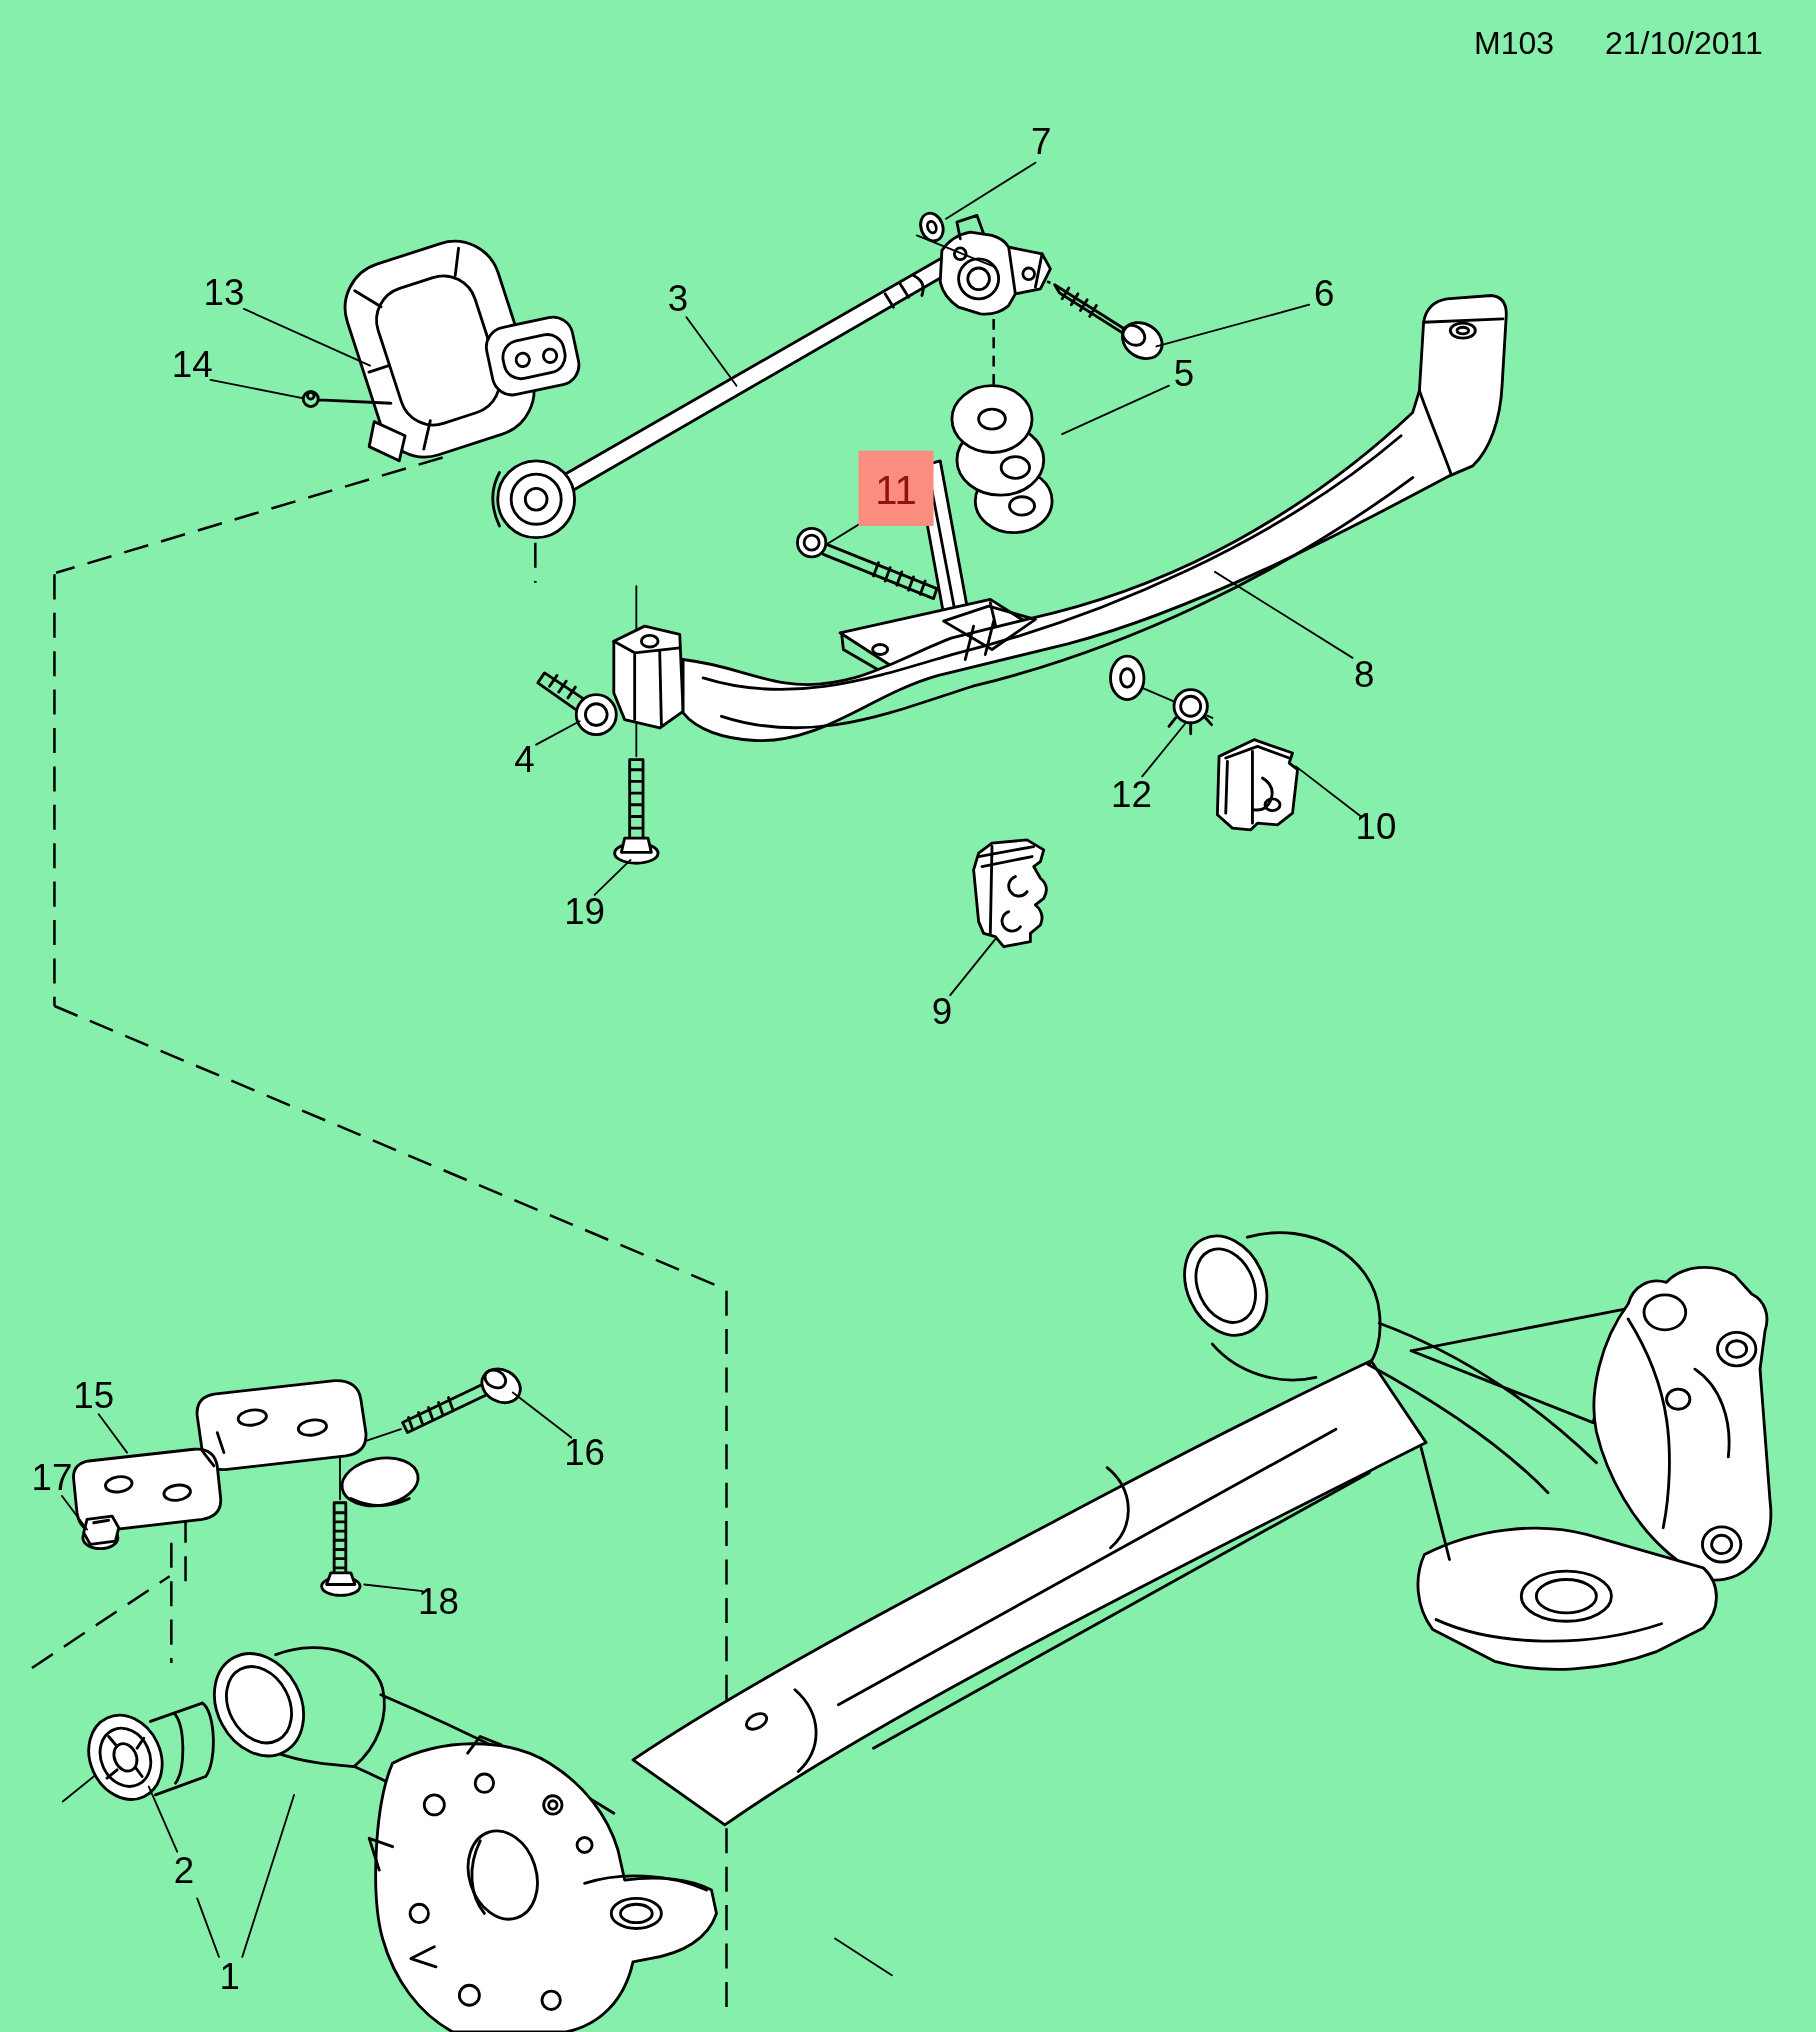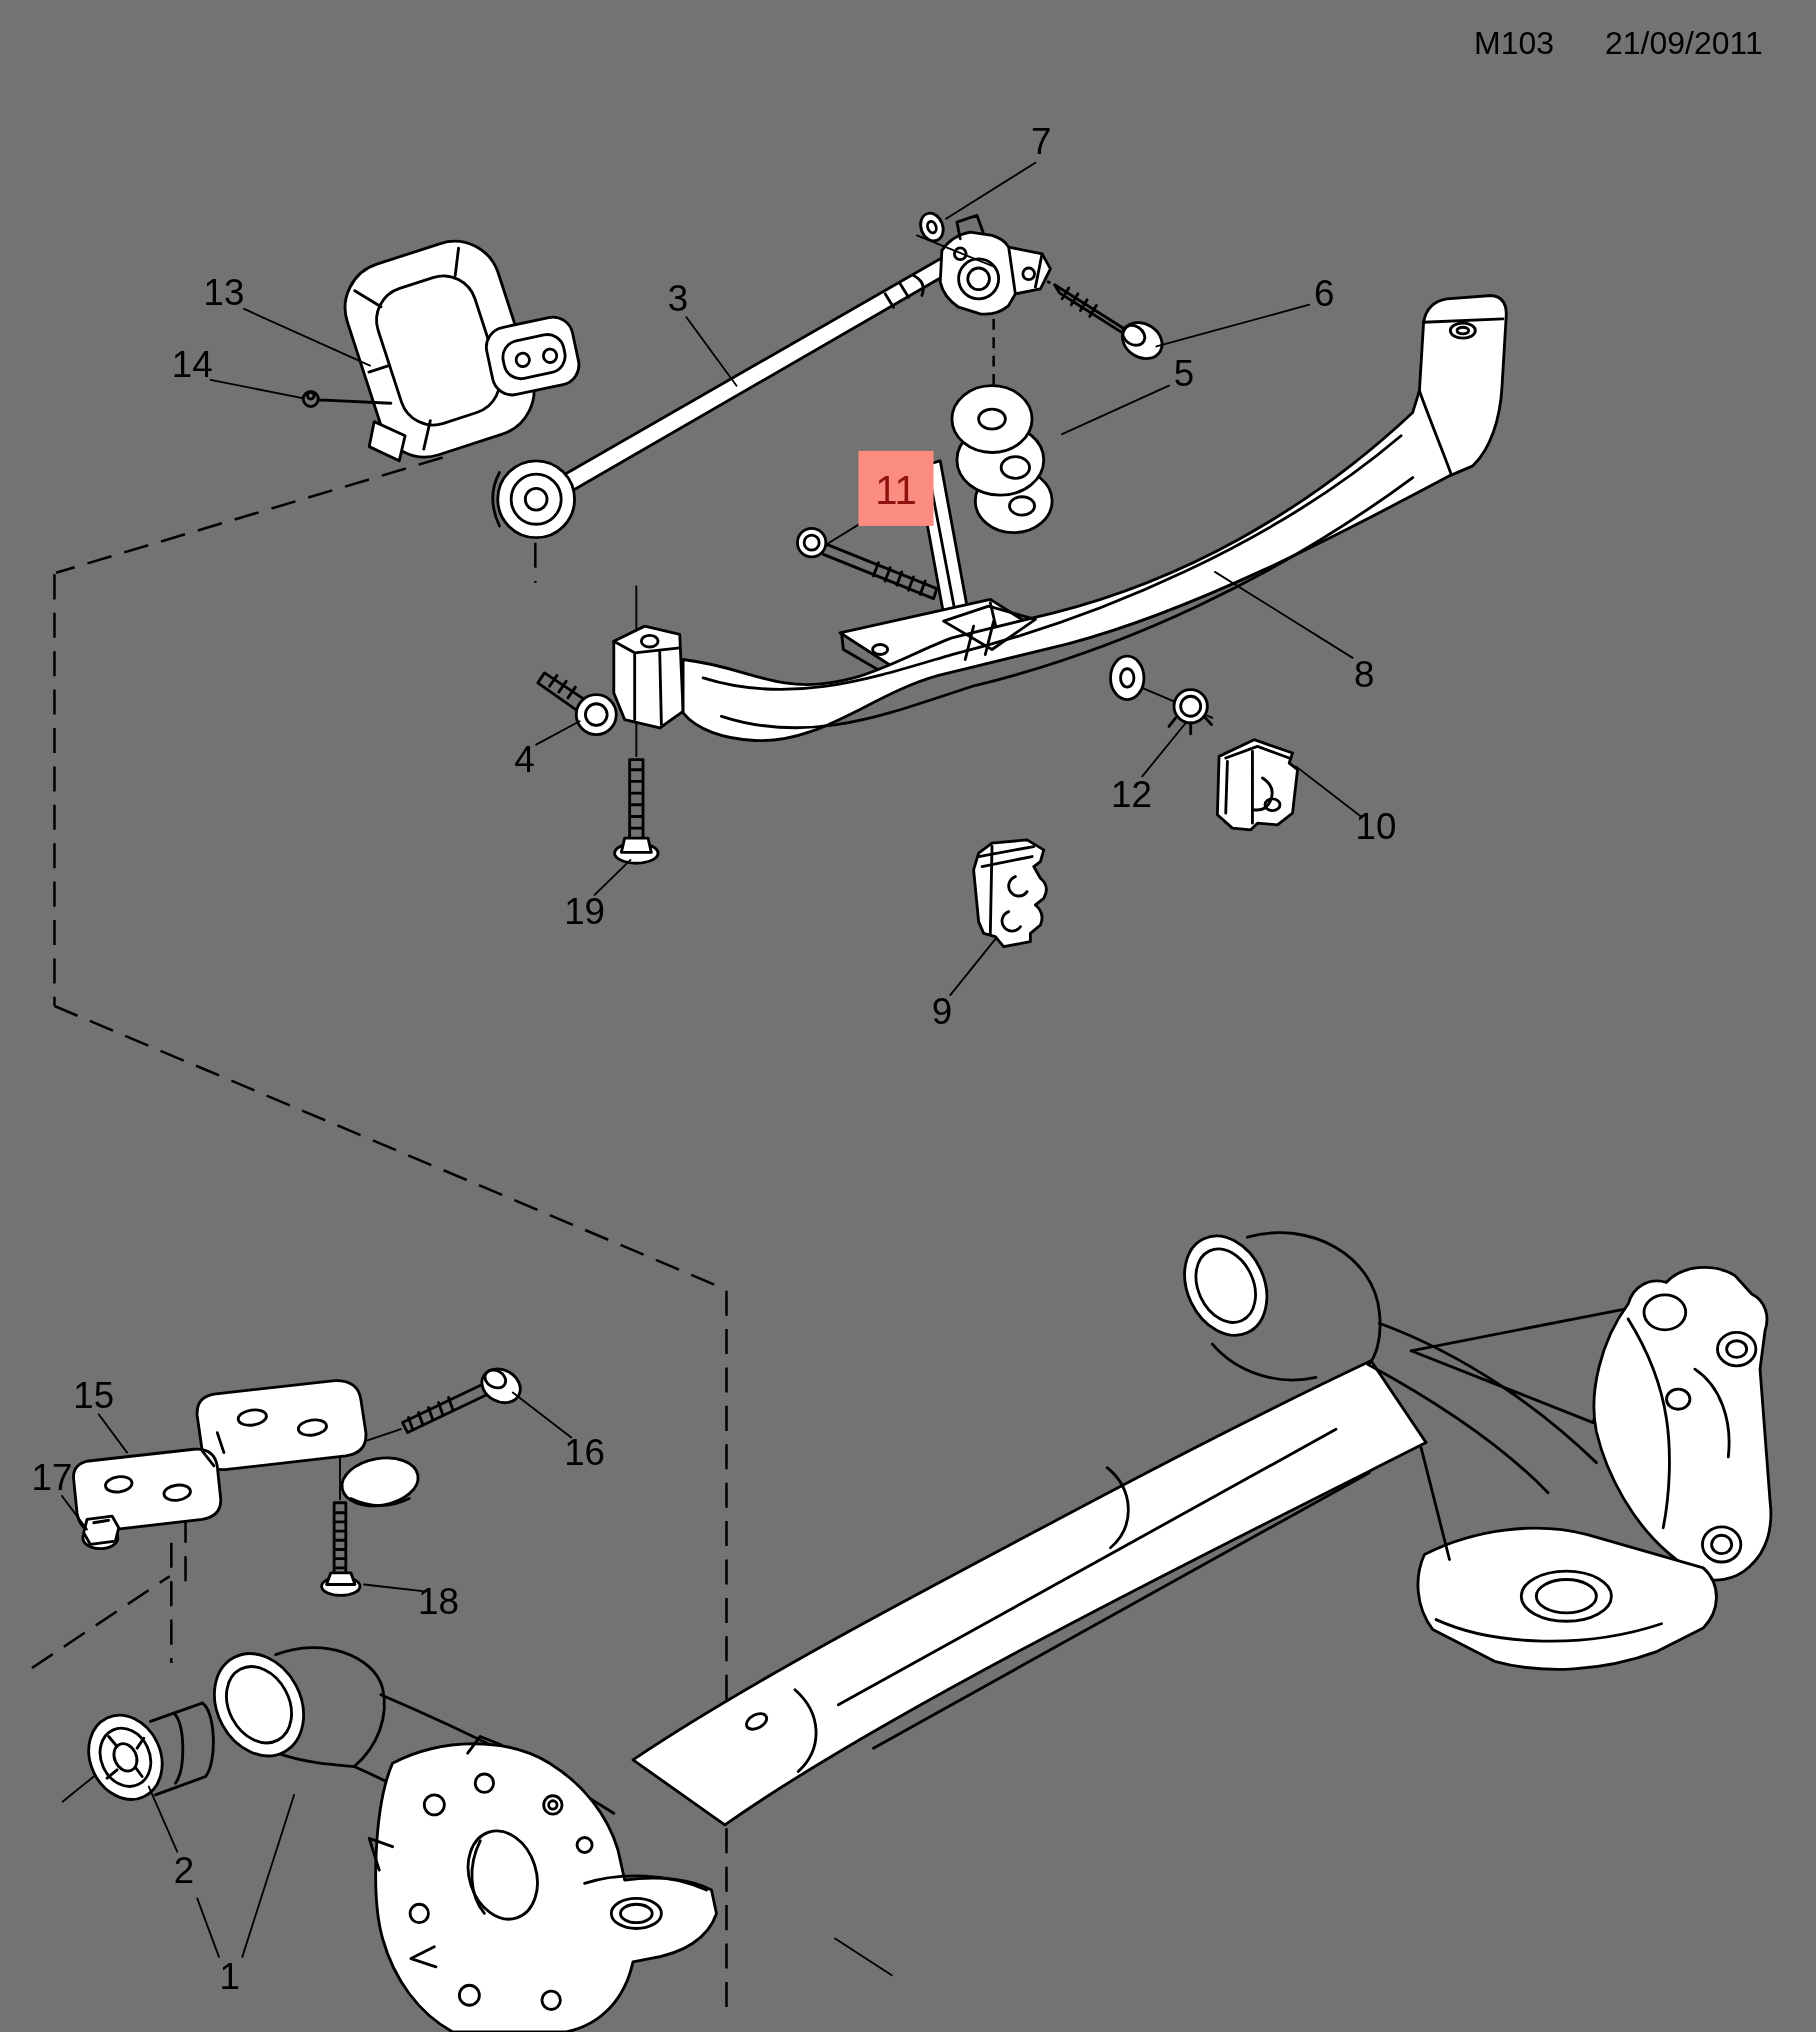--- a/index.html
+++ b/index.html
@@ -1,35 +1,35 @@
 <!DOCTYPE html>
 <html style="font-size:13.4px"><head>
 <meta charset="utf-8">
 <style>
   html,body{margin:0;padding:0;background:#fff;}
-  .page{position:relative;width:1817px;height:2032px;background:#737373;overflow:hidden;
+  .page{position:relative;width:1817px;height:2032px;background:#86efac;overflow:hidden;
         font-family:"Liberation Sans",sans-serif;}
   .hdr{position:absolute;top:25px;color:#000;font-size:32px;white-space:nowrap;}
   #doc-code{left:1474px;}
   #doc-date{left:1605px;}
   svg{position:absolute;left:0;top:0;}
   .ln{fill:none;stroke:#000;stroke-width:3.4;stroke-linecap:round;stroke-linejoin:round;}
   .fw{fill:#fff;stroke:#000;stroke-width:3.4;stroke-linejoin:round;}
   .thin{fill:none;stroke:#000;stroke-width:2.2;stroke-linecap:round;}
   .dash{fill:none;stroke:#000;stroke-width:3;stroke-dasharray:30 16;}
   .dash2{fill:none;stroke:#000;stroke-width:3;stroke-dasharray:13 9;}
   .callout{font-size:44px;fill:#000;text-anchor:middle;dominant-baseline:central;}
   .hl-num{font-size:48px;text-anchor:middle;dominant-baseline:central;}
 </style>
 </head>
 <body>
 
 <div class="page">
   <div class="hdr" id="doc-code">M103</div>
-  <div class="hdr" id="doc-date">21/09/2011</div>
+  <div class="hdr" id="doc-date">21/10/2011</div>
 
   <svg width="1817" height="2032" viewBox="0 0 2176 2434">
 
     <path class="dash" d="M530,548 L67,686 M65,688 L65,1205 M65,1205 L868,1544 M870,1546 L870,2420
          M641,650 L641,698 M205,1848 L205,1992 M222,1772 L222,1902 M38,1998 L203,1888"></path>
     <path class="dash2" d="M1234,328 L1258,339 M1190,382 L1190,468"></path>
     <path class="thin" d="M762,702 L762,758 M762,848 L762,906 M407,1694 L407,1796 M480,1712 L408,1736
          M1354,818 L1452,860 M75,2158 L128,2115 M1000,2322 L1068,2366"></path>
 
     <g>

